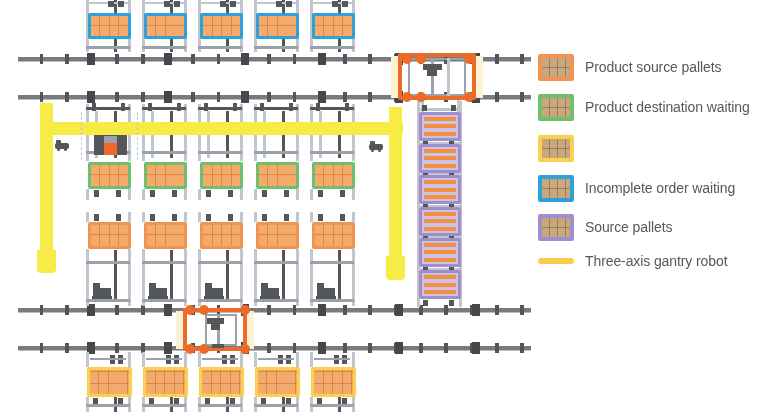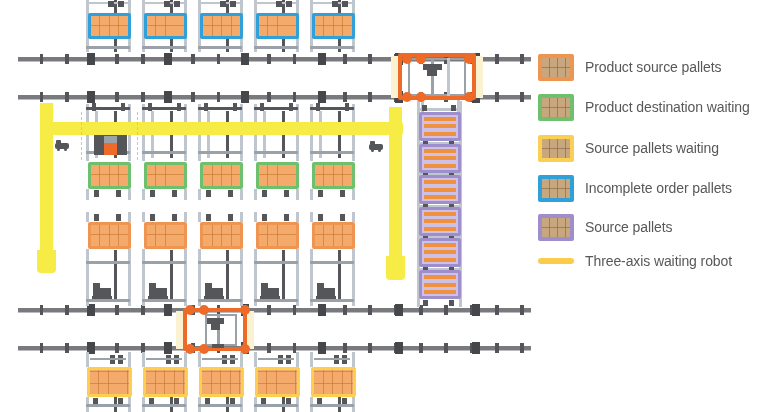--- a/index.html
+++ b/index.html
@@ -361,32 +361,31 @@
     <div class="legend-item" style="top:93px">
       <div class="swatch" style="border-color: rgb(111, 192, 108);">
           <div class="swatch-inner" style="background: repeating-linear-gradient(90deg, transparent 0px, transparent 7px, rgba(125, 95, 60, 0.55) 7px, rgba(125, 95, 60, 0.55) 8px), repeating-linear-gradient(0deg, transparent 0px, transparent 9px, rgba(125, 95, 60, 0.55) 9px, rgba(125, 95, 60, 0.55) 10px) rgb(200, 166, 126);"></div>
         </div>
       <div class="legend-label">Product destination waiting</div>
     </div>
     <div class="legend-item" style="top:134px">
       <div class="swatch" style="border-color: rgb(250, 207, 82);">
           <div class="swatch-inner" style="background: repeating-linear-gradient(90deg, transparent 0px, transparent 7px, rgba(125, 95, 60, 0.55) 7px, rgba(125, 95, 60, 0.55) 8px), repeating-linear-gradient(0deg, transparent 0px, transparent 9px, rgba(125, 95, 60, 0.55) 9px, rgba(125, 95, 60, 0.55) 10px) rgb(200, 166, 126);"></div>
         </div>
-      <div class="legend-label">Source pallets waiting</div>
     </div>
     <div class="legend-item" style="top:174px">
       <div class="swatch" style="border-color: rgb(47, 160, 216);">
           <div class="swatch-inner" style="background: repeating-linear-gradient(90deg, transparent 0px, transparent 7px, rgba(125, 95, 60, 0.55) 7px, rgba(125, 95, 60, 0.55) 8px), repeating-linear-gradient(0deg, transparent 0px, transparent 9px, rgba(125, 95, 60, 0.55) 9px, rgba(125, 95, 60, 0.55) 10px) rgb(200, 166, 126);"></div>
         </div>
-      <div class="legend-label">Incomplete order pallets</div>
+      <div class="legend-label">Incomplete order waiting</div>
     </div>
     <div class="legend-item" style="top:213px">
       <div class="swatch" style="border-color: rgb(159, 142, 204);">
           <div class="swatch-inner" style="background: repeating-linear-gradient(90deg, transparent 0px, transparent 7px, rgba(125, 95, 60, 0.55) 7px, rgba(125, 95, 60, 0.55) 8px), repeating-linear-gradient(0deg, transparent 0px, transparent 9px, rgba(125, 95, 60, 0.55) 9px, rgba(125, 95, 60, 0.55) 10px) rgb(200, 166, 126);"></div>
         </div>
       <div class="legend-label">Source pallets</div>
     </div>
     <div class="legend-item" style="top:250px;height:22px">
       <div class="line-swatch" style="background: rgb(251, 203, 75);"></div>
-      <div class="legend-label">Three-axis waiting robot</div>
+      <div class="legend-label">Three-axis gantry robot</div>
     </div>
   </div>
 </div>
 
 </body></html>

